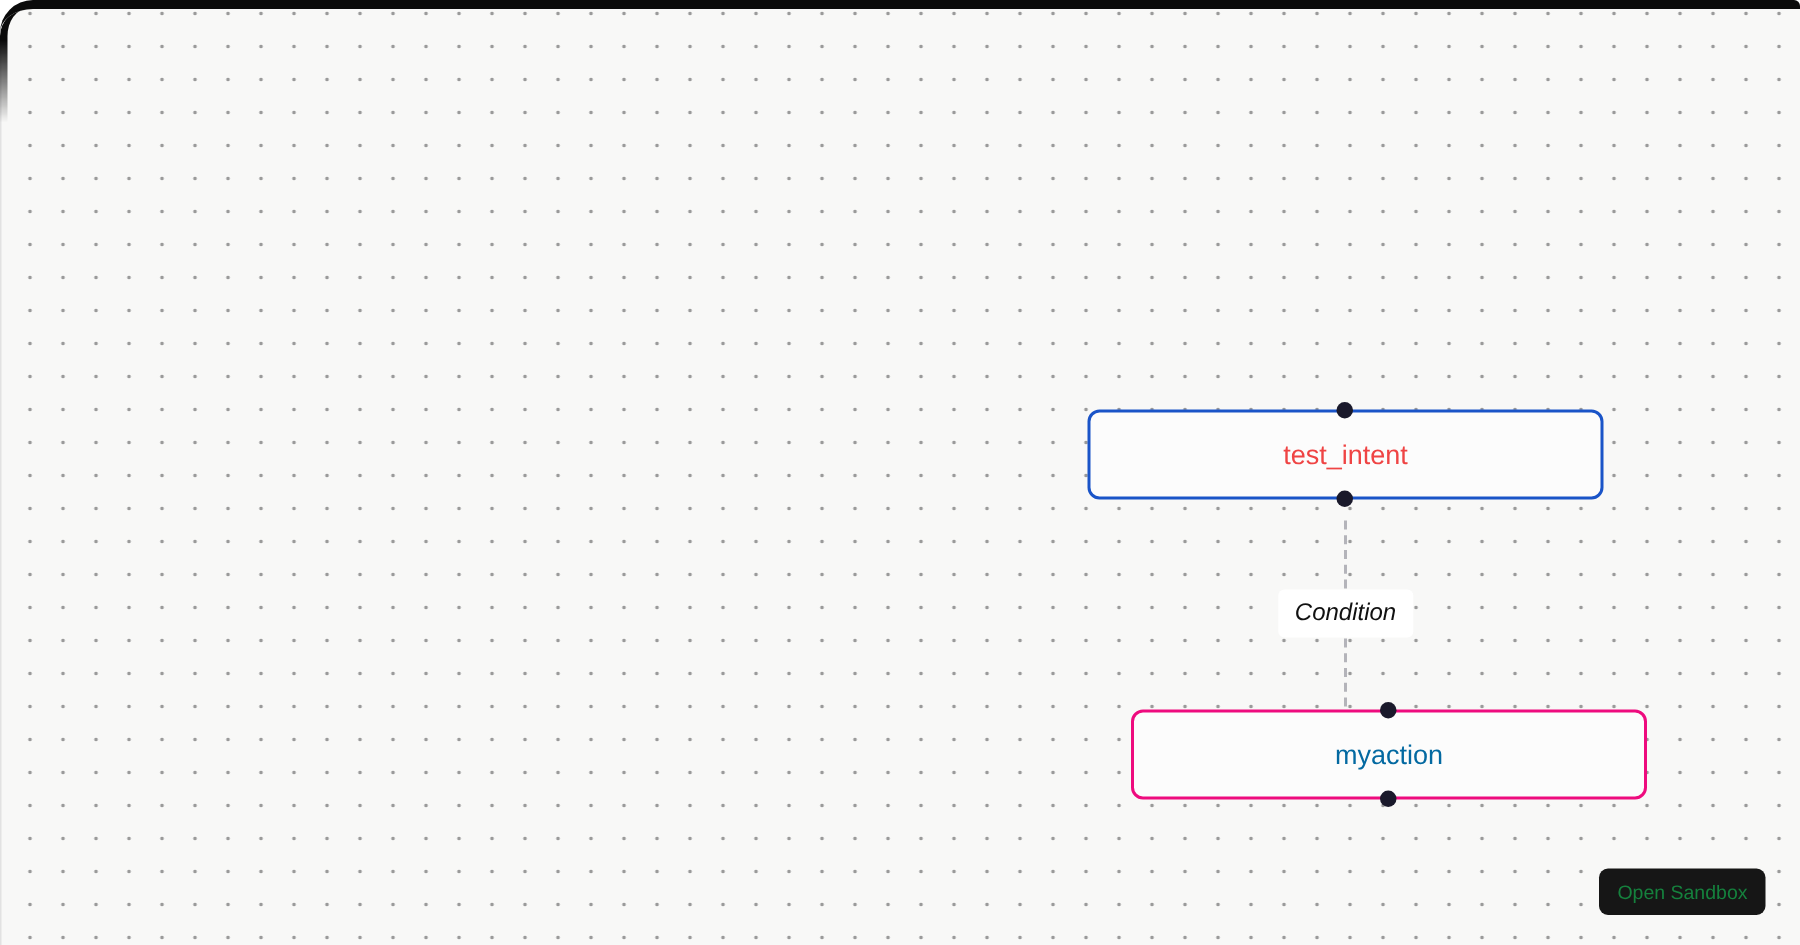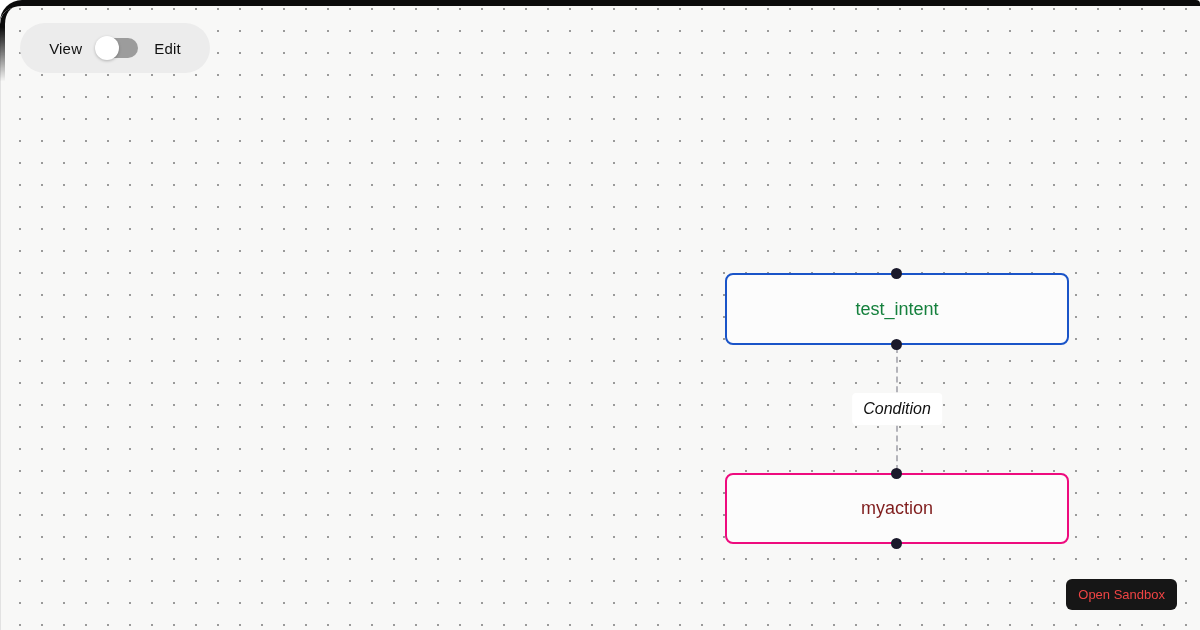--- a/index.html
+++ b/index.html
@@ -76,28 +76,29 @@
     background: #fcfcfc;
     border: 2px solid;
     border-radius: 8px;
     display: flex;
     align-items: center;
     justify-content: center;
     font-size: 18px;
     cursor: grab;
   }
   .node-intent {
-    top: 267px; height: 72px;
+    top: 267px; height: 60px;
     border-color: #1a54c8;
-    color: #15803d;
+    color: #ef4444;
   }
   .node-action {
-    top: 467px; height: 71px;
+    top: 467px; height: 60px;
     border-color: #ee0b7e;
-    color: #7f1d1d;
+    color: #0369a1;
+    margin-left: 29px;
   }
   .handle {
     position: absolute;
     left: 50%;
     width: 11px; height: 11px;
     margin-left: -6px;
     background: #1a192b;
     border-radius: 50%;
     cursor: crosshair;
   }
@@ -126,43 +127,36 @@
     z-index: 2;
     font-style: italic;
   }
 
   
   .open-sandbox {
     position: absolute;
     right: 23px;
     bottom: 20px;
     background: #161616;
-    color: #ef4444;
+    color: #15803d;
     border: none;
     border-radius: 6px;
     padding: 8px 12px;
     font-size: 13px;
     font-family: "Liberation Sans", sans-serif;
     cursor: pointer;
     z-index: 5;
   }
 </style>
 </head>
 <body>
 
 <div class="frame">
   <div class="frame-corner"></div>
 
-  <div class="mode-pill">
-    <span class="mode-label">View</span>
-    <div class="switch">
-      <div class="switch-knob"></div>
-    </div>
-    <span class="mode-label">Edit</span>
-  </div>
 
   <div class="canvas">
 
     <div class="edge-line"></div>
     <div class="edge-label">Condition</div>
 
     <div class="flow-node node-intent">
       <div class="handle handle-top"></div>
       <span>test_intent</span>
       <div class="handle handle-bottom"></div>

